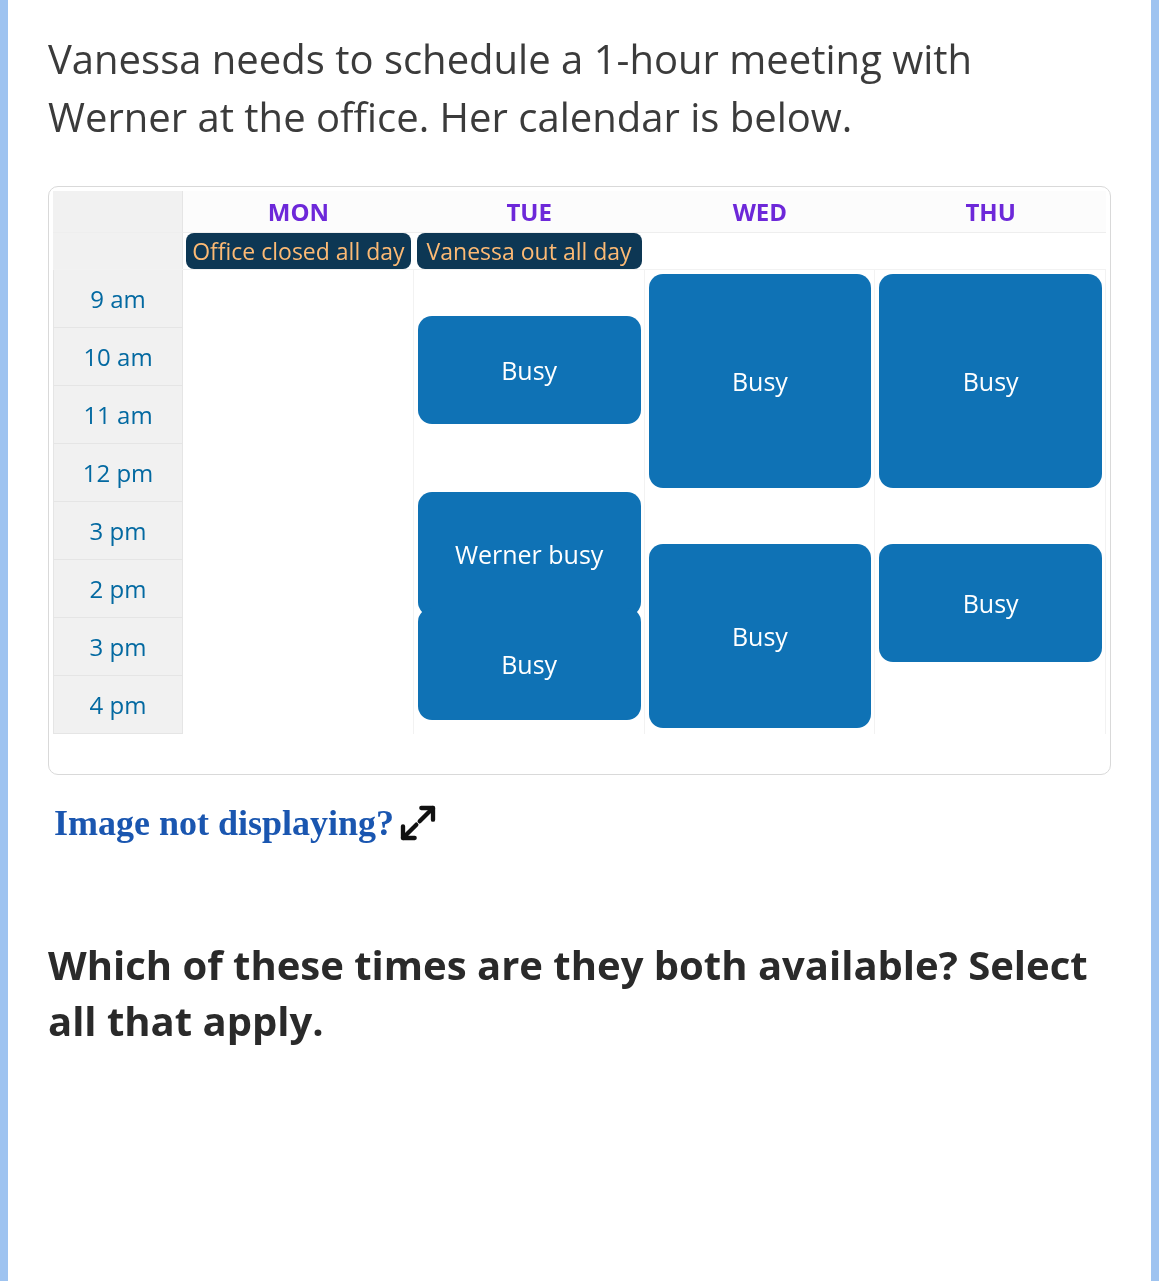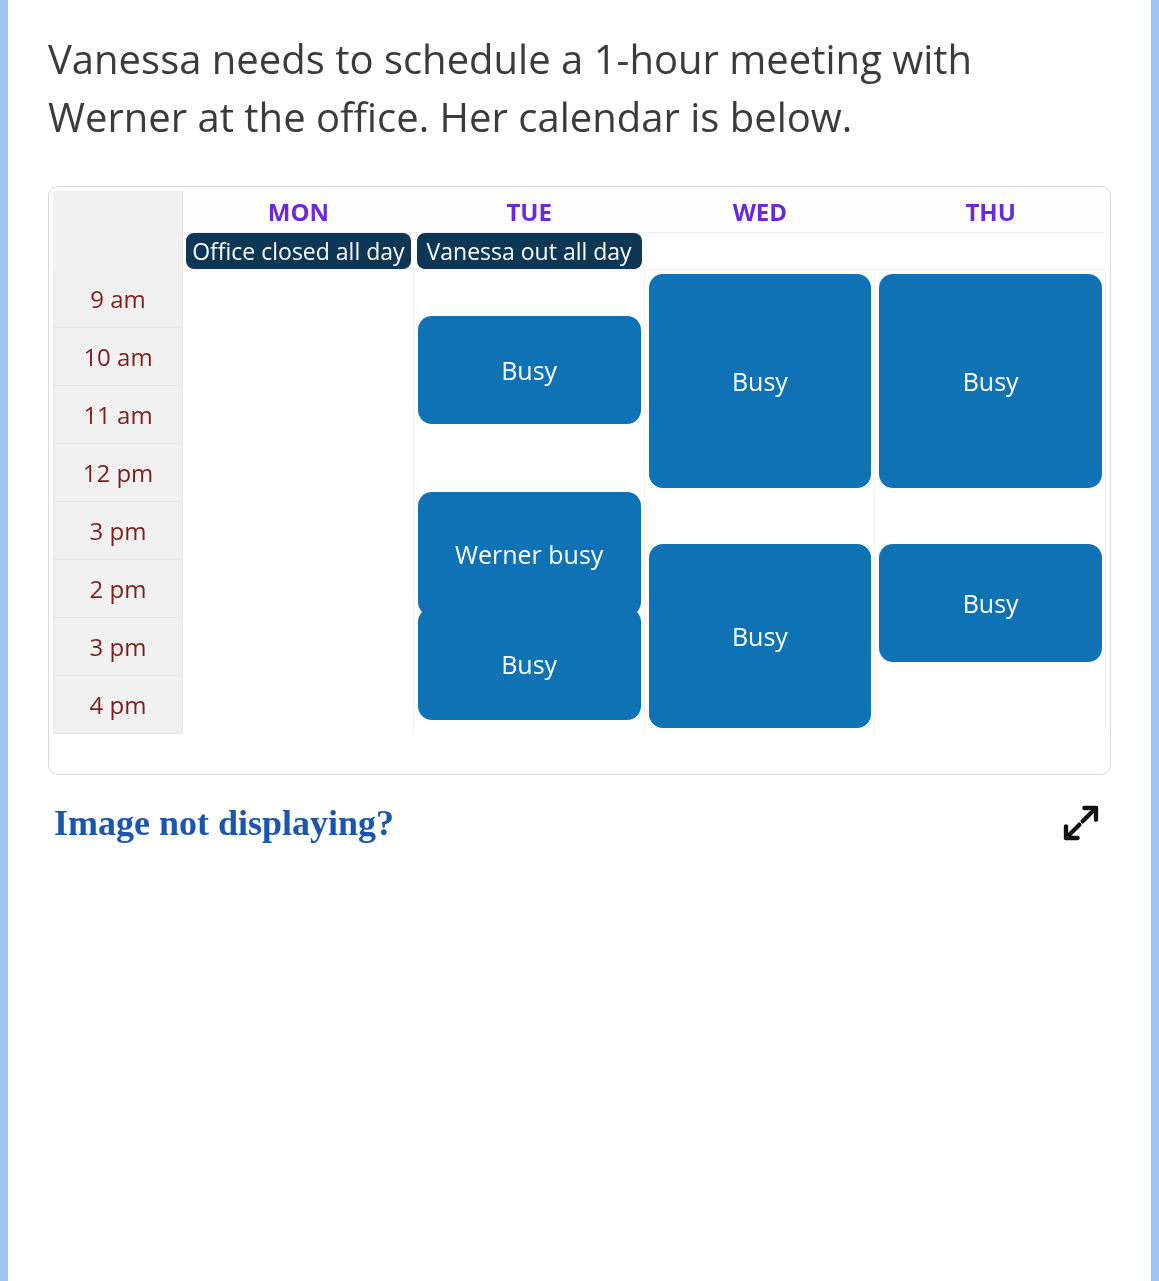--- a/index.html
+++ b/index.html
@@ -50,21 +50,21 @@
   .banner-row {
     grid-column: 1 / 6;
     display: grid;
     grid-template-columns: 130px 1fr 1fr 2fr;
     height: 36px;
     align-items: stretch;
   }
   .banner-spacer { background: #f1f1f1; border-right: 1px solid #e5e5e5; }
   .banner-pill {
     background: #0d3754;
-    color: #ffffff;
+    color: #fdba74;
     font-size: 23px;
     display: flex;
     align-items: center;
     justify-content: center;
     border-radius: 8px;
     margin: 0 3px;
     white-space: nowrap;
   }
   .body-row {
     grid-column: 1 / 6;
@@ -76,21 +76,21 @@
   }
   .time-cell {
     grid-column: 1 / 2;
     background: #f1f1f1;
     border: 1px solid #e5e5e5;
     border-top: none;
     font-size: 24px;
     display: flex;
     align-items: center;
     justify-content: center;
-    color: #7f1d1d;
+    color: #0369a1;
   }
   .day-col-bg {
     border-right: 1px solid #f2f2f2;
     grid-row: 1 / 9;
   }
   .day-col-bg.c1 { grid-column: 2/3; }
   .day-col-bg.c2 { grid-column: 3/4; }
   .day-col-bg.c3 { grid-column: 4/5; }
   .day-col-bg.c4 { grid-column: 5/6; }
   .event {
@@ -99,21 +99,20 @@
     font-size: 25px;
     border-radius: 14px;
     display: flex;
     align-items: center;
     justify-content: center;
     margin: 2px 4px;
     z-index: 2;
   }
   .link-row {
     display: flex;
-    justify-content: space-between;
     align-items: center;
     margin: 24px 6px 0 6px;
   }
   .help-link {
     color: #1a56b0;
     font-weight: 700;
     font-size: 36px;
     font-family: Georgia, "Times New Roman", serif;
   }
   .expand-icon {
@@ -186,14 +185,15 @@
     <span class="expand-icon">
       <svg viewBox="0 0 24 24" fill="none" stroke="#111" stroke-width="2.6" stroke-linecap="round" stroke-linejoin="round">
         <path d="M14 3h7v7"></path>
           <path d="M21 3l-8 8"></path>
         <path d="M10 21H3v-7"></path>
           <path d="M3 21l8-8"></path>
       </svg>
     </span>
   </div>
 
+  <p class="question">Which of these times are they both available? Select all that apply.</p>
 
 </div>
 
 </body></html>

